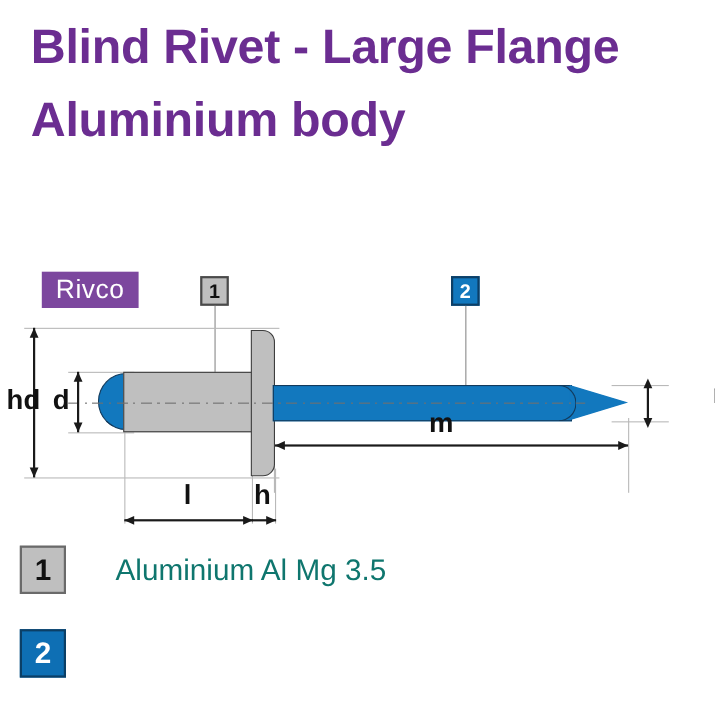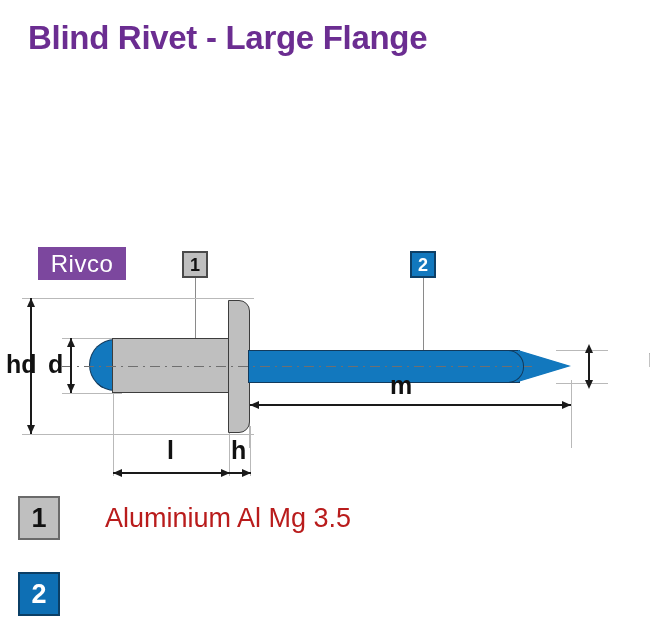--- a/index.html
+++ b/index.html
@@ -11,21 +11,21 @@
     position:relative;
   }
   #page{position:relative;width:650px;height:643px;}
 
   
   .heading{
     position:absolute;
     left:28px;
     font-weight:bold;
     color:#6B2D91;
-    font-size:33px;
+    font-size:44px;
     letter-spacing:-0.3px;
     white-space:nowrap;
     line-height:1;
   }
   #h1{top:21px;}
   #h2{top:88px;}
   #h3{top:155px;}
 
   
   #drawing{position:absolute;left:0;top:240px;width:650px;height:250px;}
@@ -168,30 +168,31 @@
   #legrow2{top:80px;}
   .legend-box{
     width:42px;height:44px;box-sizing:border-box;
     display:flex;align-items:center;justify-content:center;
     font-size:27px;font-weight:bold;line-height:1;
   }
   .legend-box.grey{background:#BFBFBF;border:2px solid #6a6a6a;color:#111111;}
   .legend-box.blue{background:#0E6FB4;border:2px solid #0b3f66;color:#ffffff;}
   .legend-text{
     margin-left:45px;
-    font-size:27px;color:#b91c1c;white-space:nowrap;
+    font-size:27px;color:#0f766e;white-space:nowrap;
     line-height:1;
   }
 </style>
 </head>
 <body>
 
 <div id="page">
 
   <div class="heading" id="h1">Blind Rivet - Large Flange</div>
+  <div class="heading" id="h2">Aluminium body</div>
 
   <div id="drawing">
 
     <div id="logo">
       <span class="logotext">Rivco</span>
     </div>
 
     <div class="balloon" id="balloon1">1</div>
     <div class="leader" id="leader1"></div>
     <div class="leaderdot" style="left:193px;top:123px;"></div>

